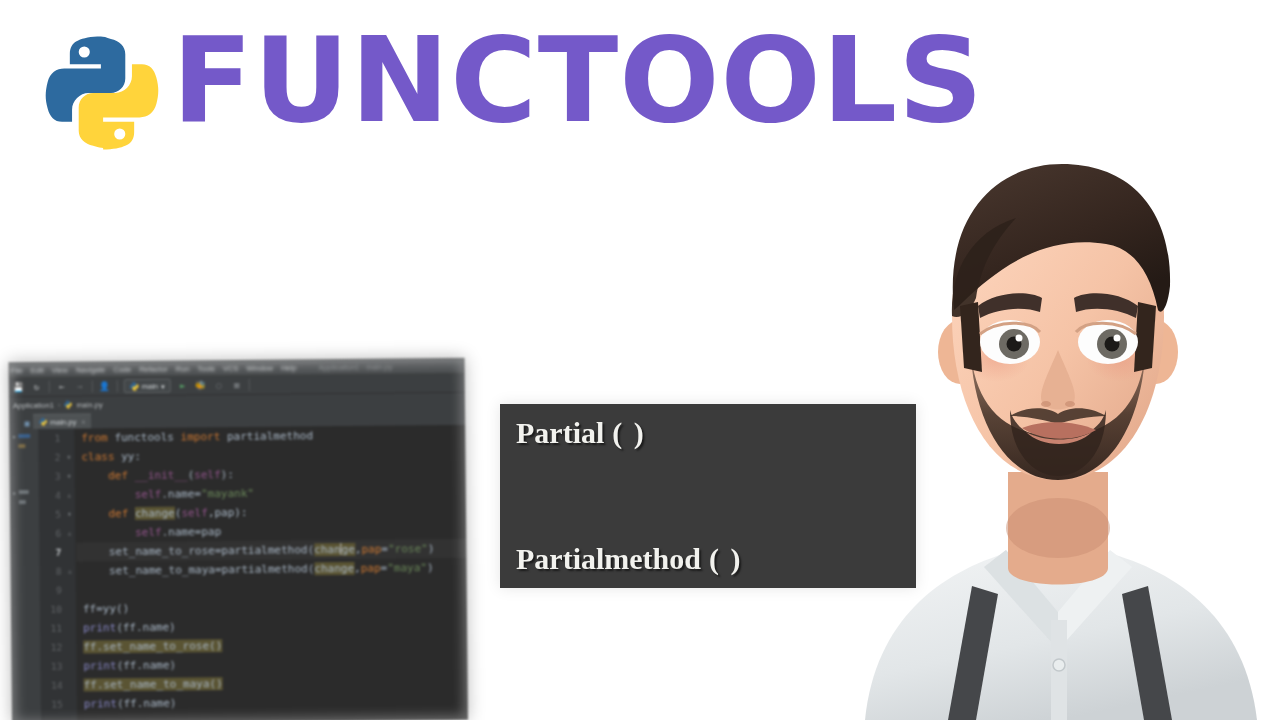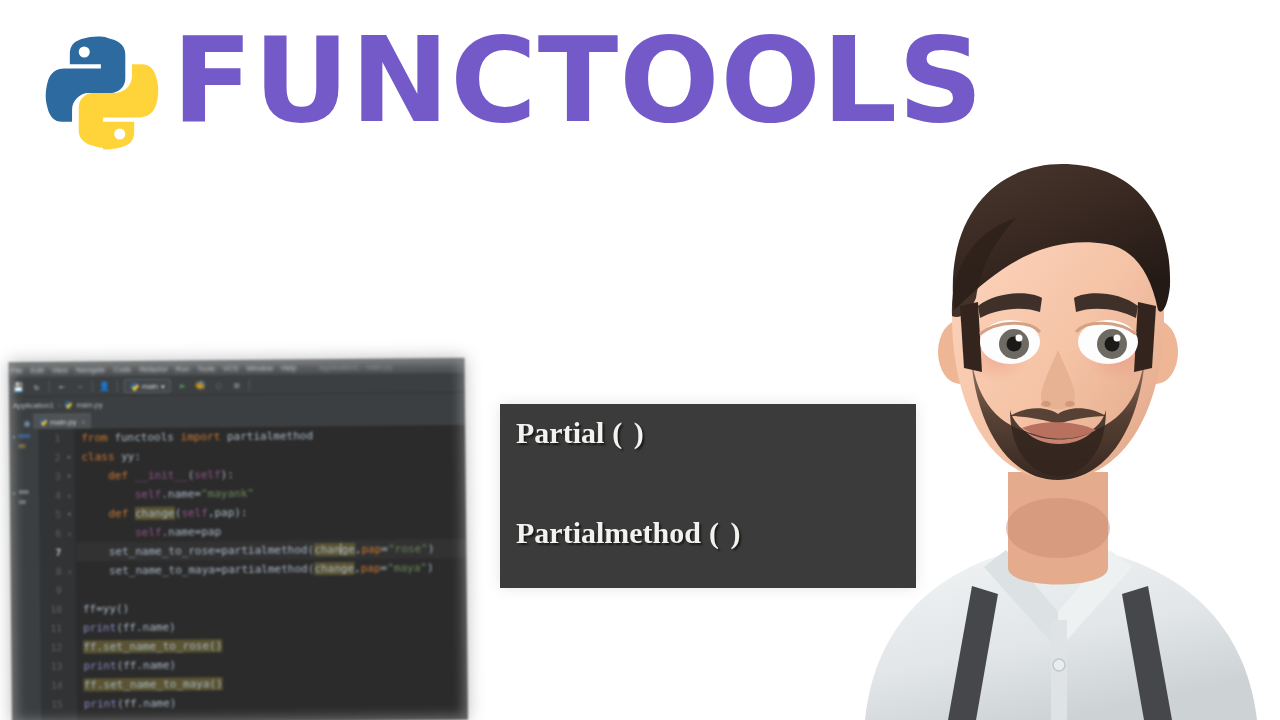--- a/index.html
+++ b/index.html
@@ -74,21 +74,21 @@
     position: absolute;
     left: 16px;
     font-family: Liberation Serif, serif;
     font-weight: 700;
     font-size: 30px;
     color: #f2f2ee;
     white-space: nowrap;
     text-shadow: 2px 2px 2px rgba(0,0,0,0.55);
   }
   .concept-line.l0 { top: 12px; }
-  .concept-line.l1 { top: 112px; }
+  .concept-line.l1 { top: 138px; }
   .concept-line .paren {
     letter-spacing: 2px;
     margin-left: 8px;
     font-weight: 700;
   }
 
   
   #ide-wrap {
     position: absolute;
     left: 12px; top: 360px;

